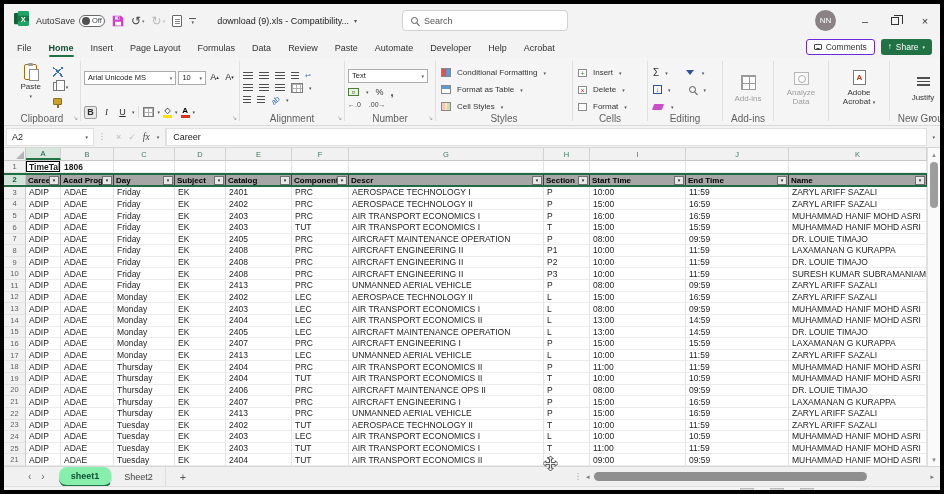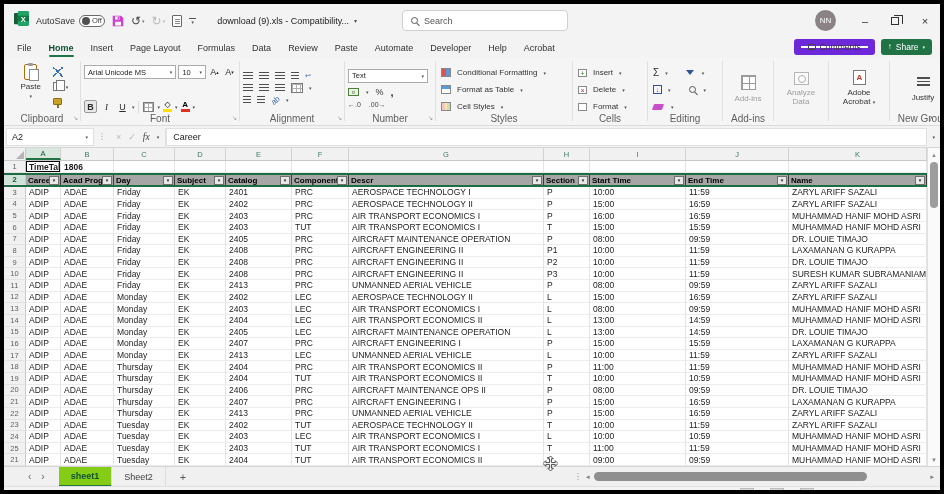--- a/index.html
+++ b/index.html
@@ -32,21 +32,21 @@
   .winbtn { width:30px; height:33px; display:flex; align-items:center; justify-content:center; font-size:11px; color:#333; }
   .restore-ic { width:8px; height:8px; border:1px solid #333; position:relative; background:#f3f3f3; }
   .restore-ic::before { content:""; position:absolute; left:2px; top:-3px; width:8px; height:8px; border:1px solid #333; border-left:none; border-bottom:none; }
 
   
   .menubar { position:absolute; left:0; top:33px; width:936px; height:21px; background:#f3f3f3; display:flex; align-items:center; padding-left:13px; gap:17px; }
   .mtab { font-size:9px; color:#333; height:21px; display:flex; align-items:center; position:relative; }
   .mtab.active { color:#0f5132; font-weight:bold; }
   .mtab.active::after { content:""; position:absolute; left:0; right:0; bottom:1px; height:2px; background:#217346; border-radius:1px; }
   .mb-right { position:absolute; right:8px; top:2px; display:flex; gap:6px; align-items:center; }
-  .comments-btn { height:16px; border:7px solid #6d28d9; border-radius:3px; background:#fff; display:flex; align-items:center; gap:4px; padding:0 7px; font-size:8.5px; color:#333; }
+  .comments-btn { height:16px; border:1px solid #6d28d9; border-radius:3px; background:#fff; display:flex; align-items:center; gap:4px; padding:0 7px; font-size:8.5px; color:#333; }
   .bubble { width:8px; height:6px; border:1px solid #444; border-radius:1px; position:relative; }
   .bubble::after { content:""; position:absolute; left:1px; bottom:-3px; border:2px solid transparent; border-top-color:#444; }
   .share-btn { height:16px; border-radius:3px; background:#217346; color:#fff; display:flex; align-items:center; gap:4px; padding:0 7px; font-size:8.5px; }
   .share-btn .vee { font-size:5px; }
   .share-ic { font-size:8px; line-height:8px; }
 
   
   .ribbon { position:absolute; left:0; top:54px; width:936px; height:68px; background:#f5f5f5; border-bottom:1px solid #dadada; display:flex; }
   .rgroup { height:66px; display:flex; flex-direction:column; flex:none; position:relative; padding-top:3px; }
   .rdivider { width:1px; height:60px; background:#e0e0e0; margin-top:3px; flex:none; }
@@ -126,21 +126,21 @@
   .row-header .hcell { flex:none; background:#a6a6a6; border-right:1px solid #3c3c3c; position:relative; display:flex; align-items:center; overflow:hidden; }
   .row-header .hcell .hlabel { font-size:8px; font-weight:bold; color:#000; padding-left:2px; white-space:nowrap; overflow:hidden; flex:1; }
   .filterbtn { flex:none; width:10px; height:9px; margin-right:1px; background:#e8e8e8; border:1px solid #6f6f6f; font-size:5px; line-height:7px; text-align:center; color:#222; }
   .grid-body { border-bottom:2px solid #1f6b44; }
   .datarow { height:11.625px; }
 
   
   .tabbar { position:absolute; left:0; top:462px; width:936px; height:20px; background:#f0f0f0; border-top:1px solid #d5d5d5; display:flex; align-items:center; }
   .navarrs { display:flex; gap:10px; padding:0 14px 0 24px; color:#666; font-size:10px; }
   .sheettab { height:20px; display:flex; align-items:center; padding:0 12px; font-size:9px; color:#444; border-right:1px solid #ddd; }
-  .sheettab.active { background:#84cc16; color:#0f5132; font-weight:bold; border-bottom:2px solid #217346; }
+  .sheettab.active { background:#86efac; color:#0f5132; font-weight:bold; border-bottom:2px solid #217346;border-radius:8px; }
   .addsheet { padding:0 14px; color:#555; font-size:11px; }
   .hscroll { position:absolute; right:6px; top:3px; width:360px; height:13px; display:flex; align-items:center; gap:4px; }
   .hscroll .drag { color:#8a8a8a; font-size:8px; }
   .hscroll .harr { color:#7a7a7a; font-size:7px; }
   .hscroll .track { flex:1; height:9px; position:relative; }
   .hscroll .hthumb { position:absolute; left:0; top:0; height:9px; width:82%; background:#8f8f8f; border-radius:5px; }
 
   
   .statusstrip { position:absolute; left:0; top:482px; width:936px; height:4px; background:#f3f3f3; border-top:1px solid #e0e0e0; }
   .statusstrip .vbtn { position:absolute; top:1px; width:14px; height:6px; background:#d9d9d9; border:1px solid #bcbcbc; }
@@ -293,23 +293,20 @@
               <span class="swatch" style="background:#ffe100"></span>
             </span>
             <span class="vee">▾</span>
           <span class="swatchbtn">
               <span style="font-size:8px;font-weight:bold">A</span>
               <span class="swatch" style="background:#e0301e"></span>
             </span>
             <span class="vee">▾</span>
         </div>
       </div>
-      <div class="rlabel">
-          <span>Font</span>
-        </div>
       <span class="launcher">↘</span>
     </div>
     <div class="rdivider"></div>
 
     <div class="rgroup" style="width:104px">
       <div class="rbody" style="flex-direction:column; gap:3px; padding-top:4px">
         <div style="display:flex; gap:6px; align-items:center">
           <span class="ic-lines"></span>
           <span class="ic-lines"></span>
           <span class="ic-lines"></span>

